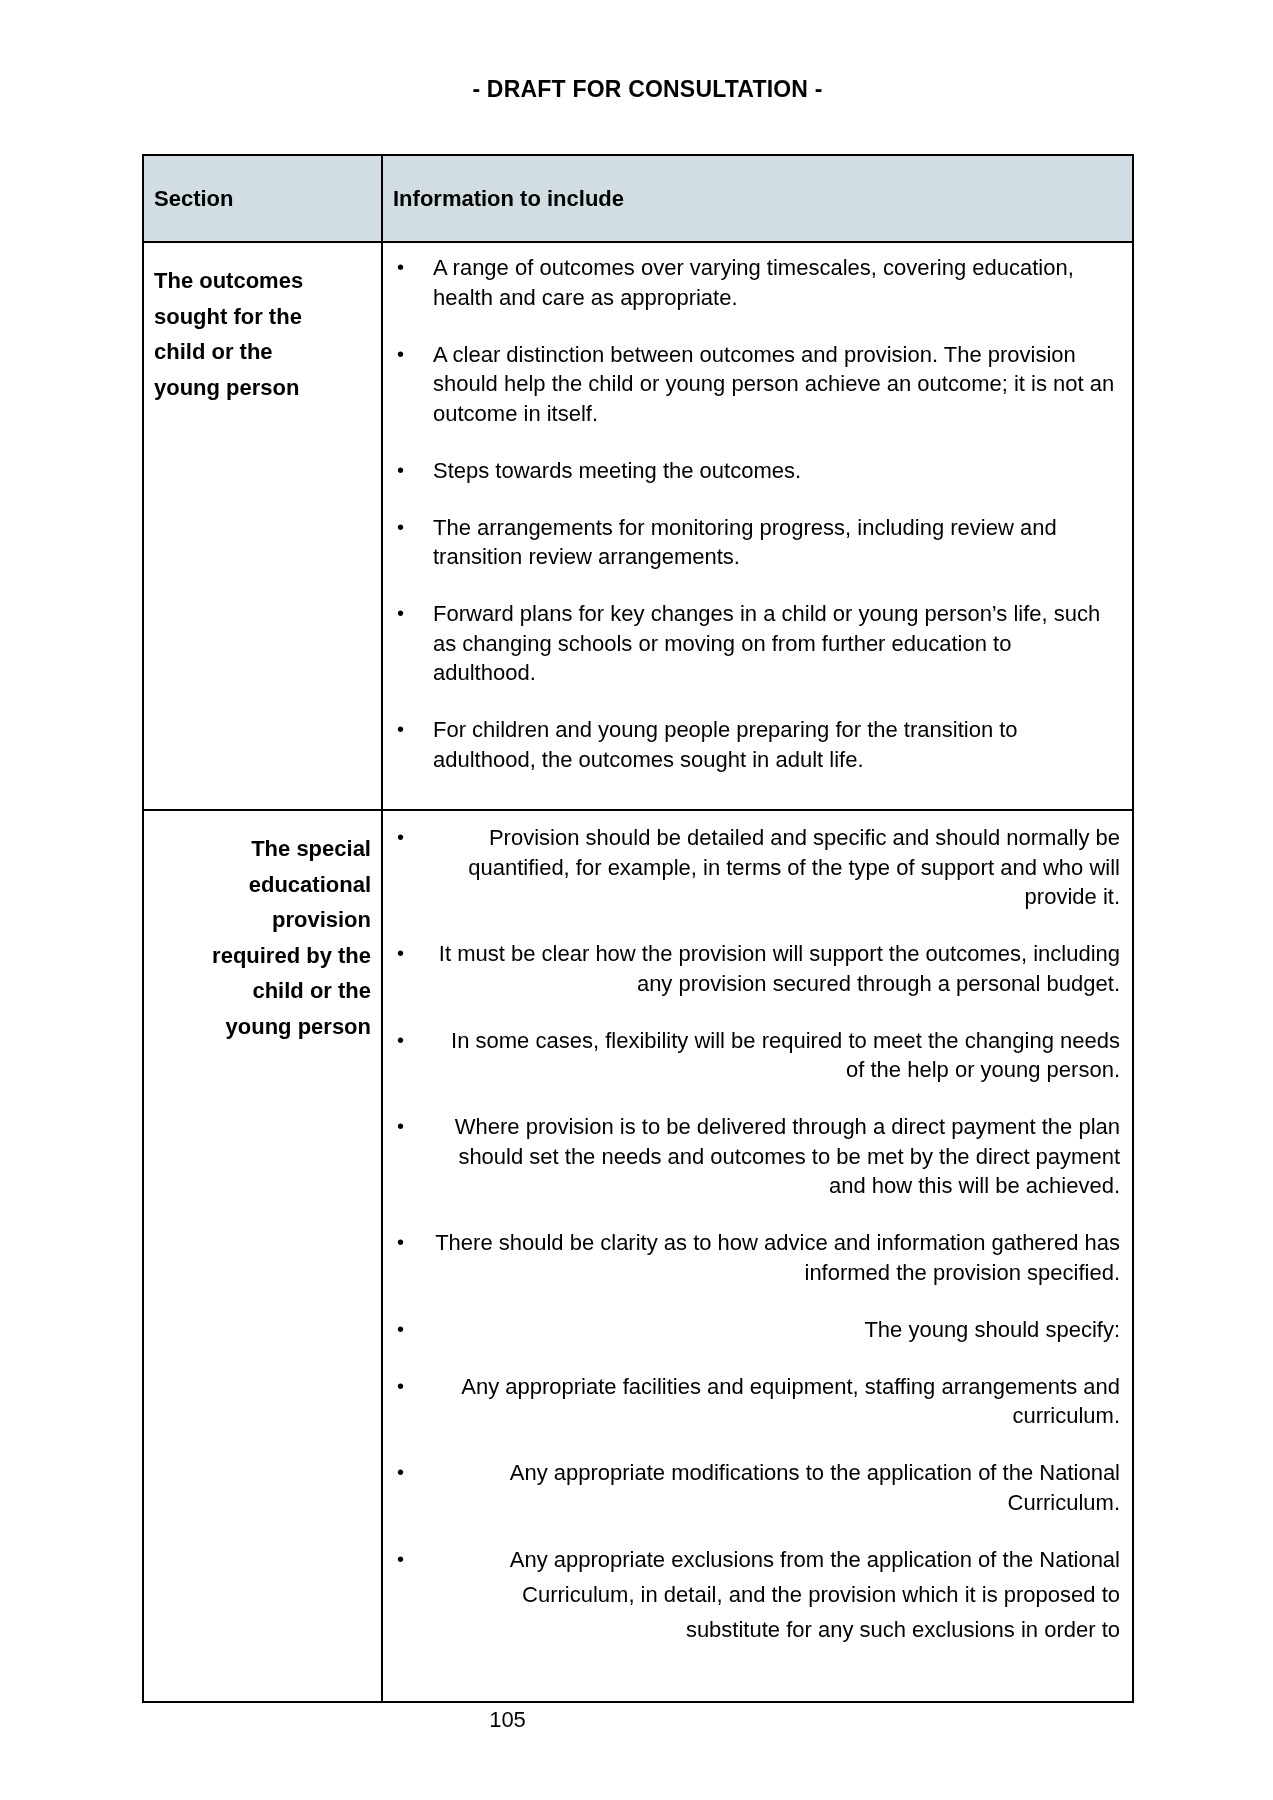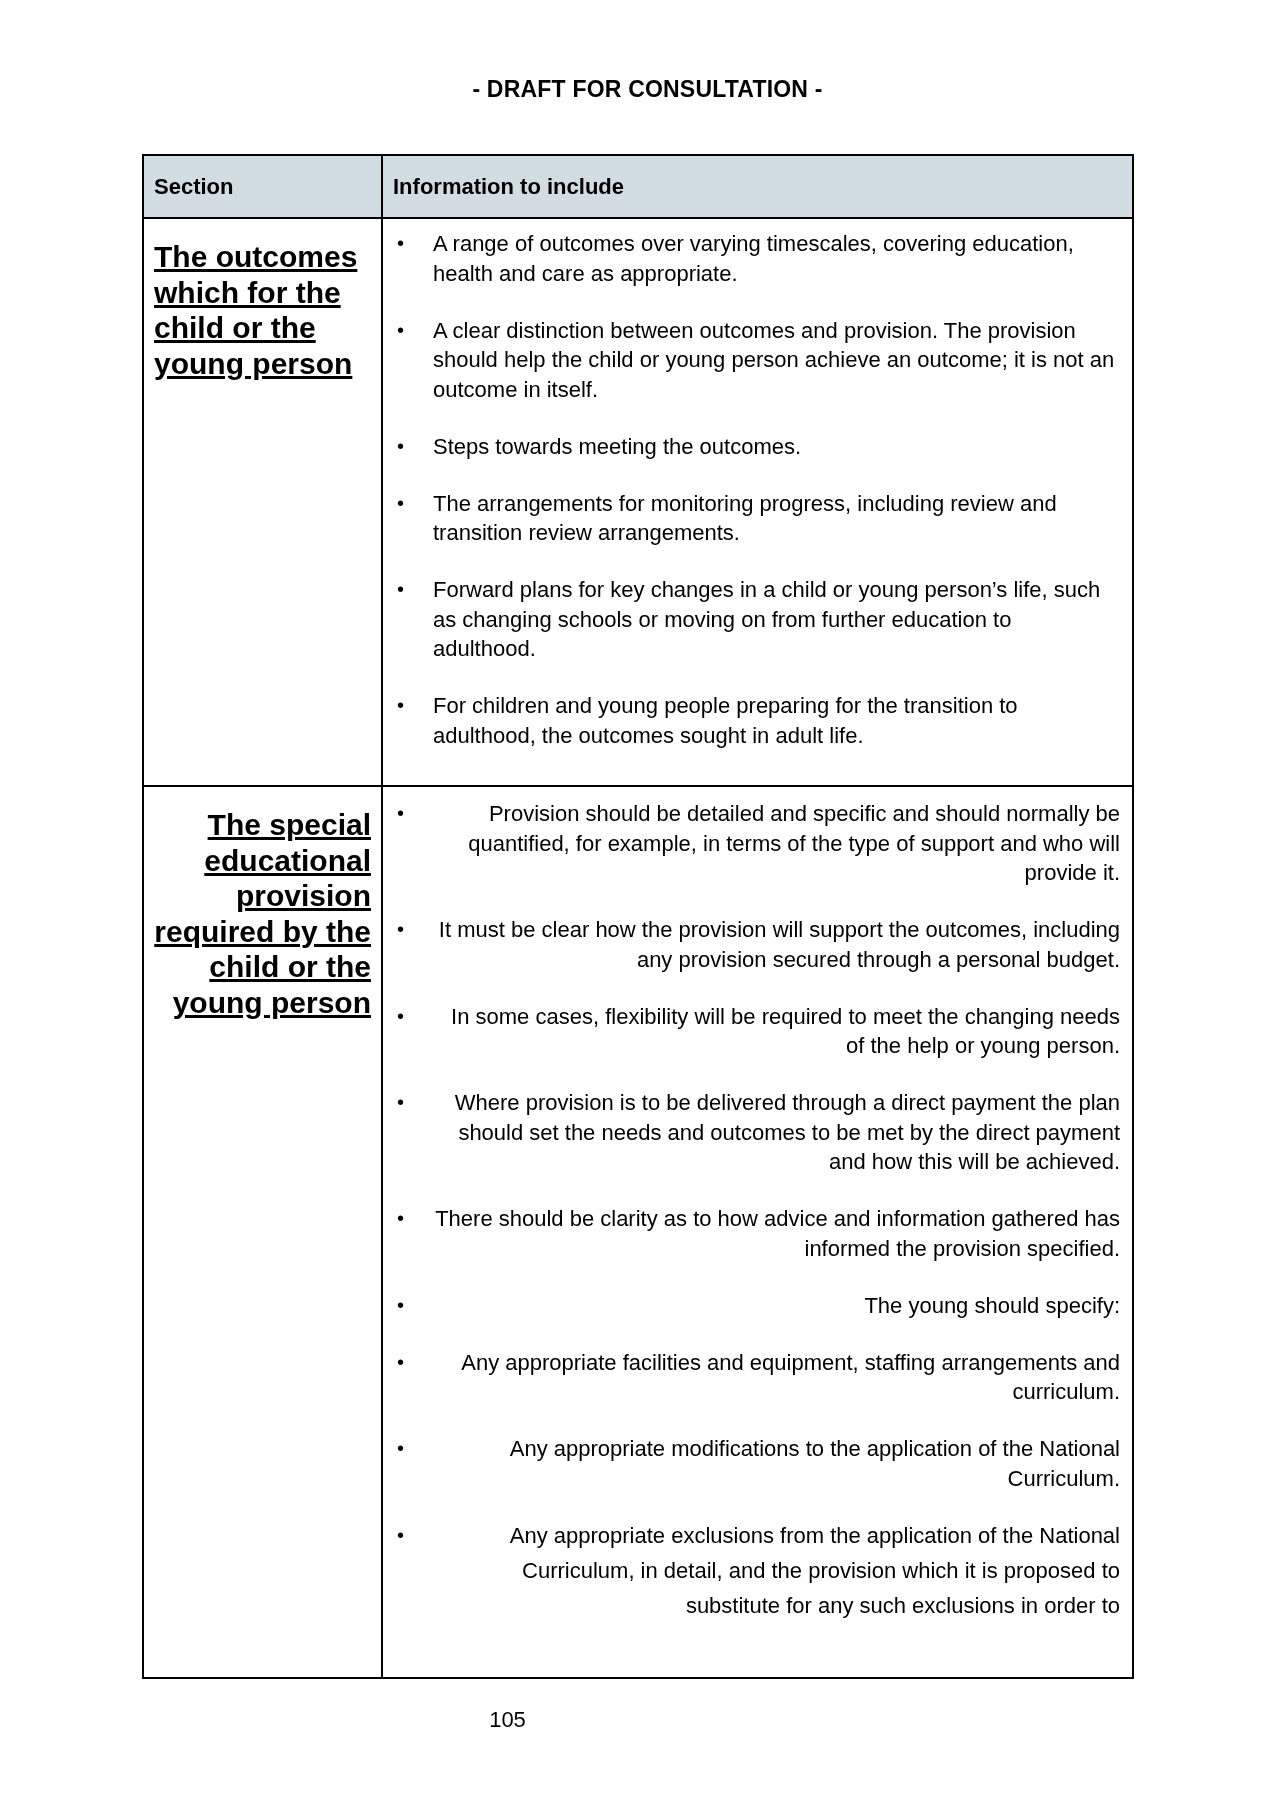--- a/index.html
+++ b/index.html
@@ -31,38 +31,37 @@
       top: 154px;
       left: 142px;
       width: 990px;
       border-collapse: collapse;
       table-layout: fixed;
     }
     .doc-table td, .doc-table th {
       border: 2.5px solid #000;
       vertical-align: top;
       text-align: left;
-      padding: 0;
+      padding: 12px;
     }
     .doc-table col.c1 { width: 239px; }
     .doc-table col.c2 { width: 751px; }
     .doc-table thead th {
       background: #d1dde3;
       height: 61px;
       vertical-align: middle;
       font-weight: bold;
       font-size: 22px;
       padding-left: 10px;
     }
     .section-cell {
       font-weight: bold;
-      font-size: 30px;
+      font-size: 22px;
       line-height: 35.5px;
       padding: 20px 10px 0 10px !important;
-      text-decoration: underline;
     }
     .info-cell {
       padding: 10px 12px 10px 0 !important;
     }
     .row1 td { height: 546px; }
     .row2 td { height: 868px; text-align: right; }
     .row2 .info-cell { padding-top: 12px !important; }
     ul.bullets {
       list-style: none;
       margin: 0;
@@ -106,21 +105,21 @@
   <thead>
     <tr>
       <th>Section</th>
       <th>Information to include</th>
     </tr>
   </thead>
   <tbody>
     <tr class="row1">
       <td class="section-cell">
         <div>The outcomes</div>
-        <div>which for the</div>
+        <div>sought for the</div>
         <div>child or the</div>
         <div>young person</div>
       </td>
       <td class="info-cell">
         <ul class="bullets">
           <li><span class="bullet">•</span><span>A range of outcomes over varying timescales, covering education, health and care as appropriate.</span></li>
           <li><span class="bullet">•</span><span>A clear distinction between outcomes and provision. The provision should help the child or young person achieve an outcome; it is not an outcome in itself.</span></li>
           <li><span class="bullet">•</span><span>Steps towards meeting the outcomes.</span></li>
           <li><span class="bullet">•</span><span>The arrangements for monitoring progress, including review and transition review arrangements.</span></li>
           <li><span class="bullet">•</span><span>Forward plans for key changes in a child or young person’s life, such as changing schools or moving on from further education to adulthood.</span></li>

